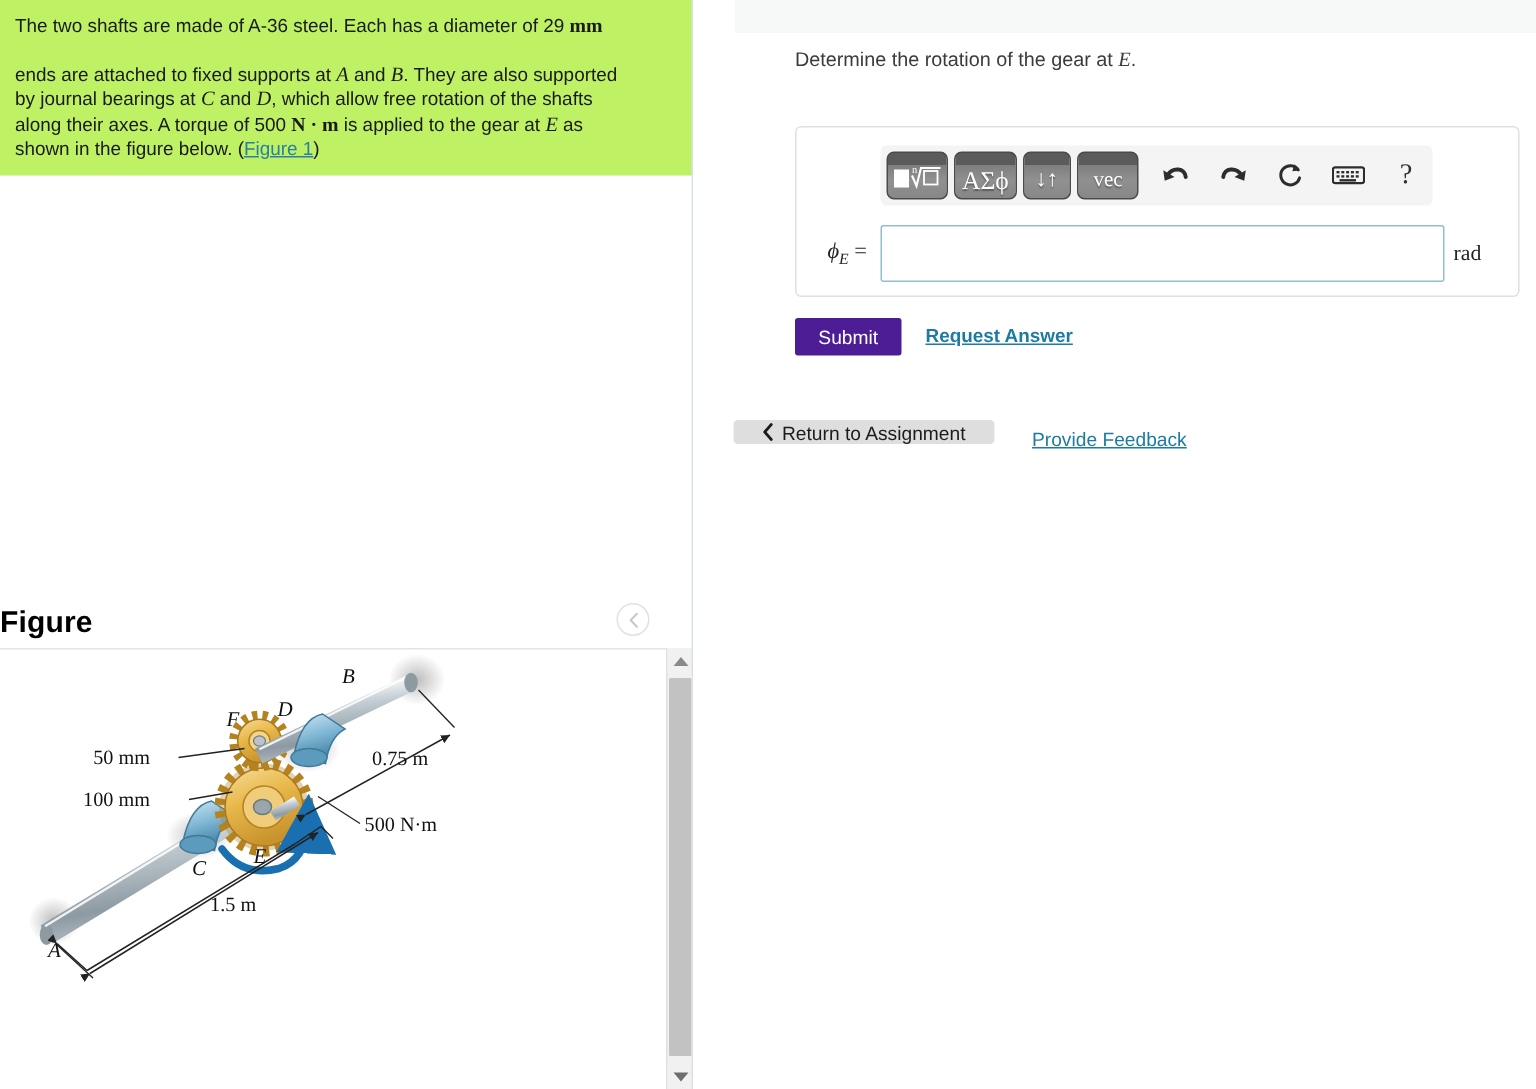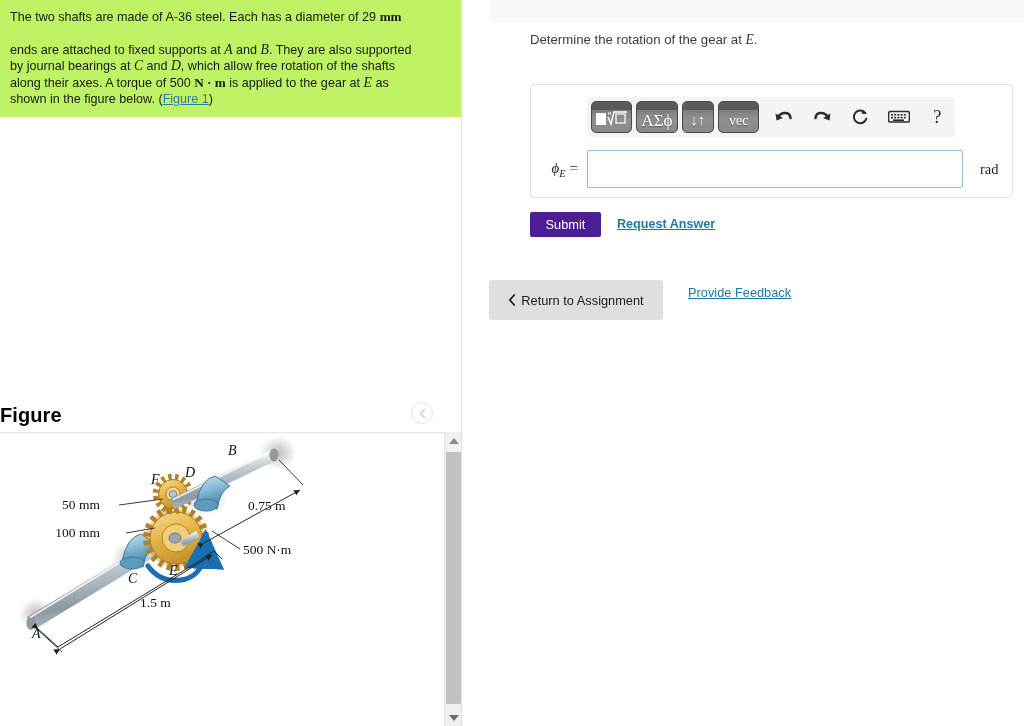--- a/index.html
+++ b/index.html
@@ -149,40 +149,40 @@
   }
   #answer-label sub { font-size: 10.5px; font-style: italic; }
   #answer-input {
     width: 376px; height: 38px;
     border: 1px solid #93bdd0; border-radius: 2px;
     background: #fff; outline: none;
     font-size: 14px; padding: 0 7px;
     font-family: "Liberation Sans", sans-serif;
   }
   #answer-unit {
-    margin-left: 17px; font-family: "Liberation Serif", serif;
+    margin-left: 6px; font-family: "Liberation Serif", serif;
     font-size: 14.5px; color: #1f1f1f;
   }
 
   #submit-button {
     position: absolute; left: 68px; top: 212px;
     width: 71px; height: 25px;
     background: #4c1d95; color: #fff; border: none; border-radius: 2px;
     font-size: 12.8px; cursor: pointer;
     font-family: "Liberation Sans", sans-serif;
   }
   #request-answer-link {
     position: absolute; left: 155px; top: 217px;
     font-size: 12.6px; font-weight: bold; color: #1d7ba3;
     text-decoration: underline; cursor: pointer;
   }
 
   #return-to-assignment {
     position: absolute; left: 27px; top: 280px;
-    width: 174px; height: 40px;
+    width: 174px; height: 16px;
     background: #dedede; border: none; border-radius: 3px;
     color: #1b1b1b; font-size: 12.8px; cursor: pointer;
     display: flex; align-items: center; justify-content: center; gap: 5px;
     font-family: "Liberation Sans", sans-serif;
   }
   #provide-feedback-link {
     position: absolute; left: 226px; top: 285px;
     font-size: 12.8px; color: #1d7ba3; text-decoration: underline; cursor: pointer;
   }
 </style>

